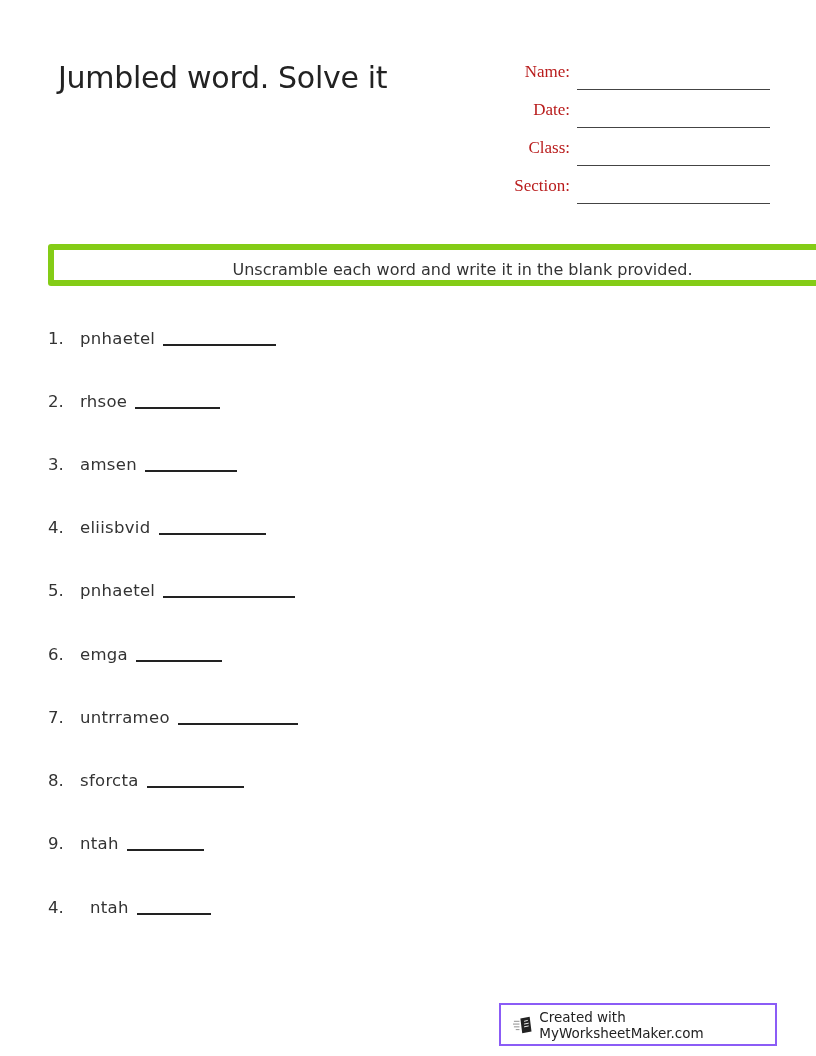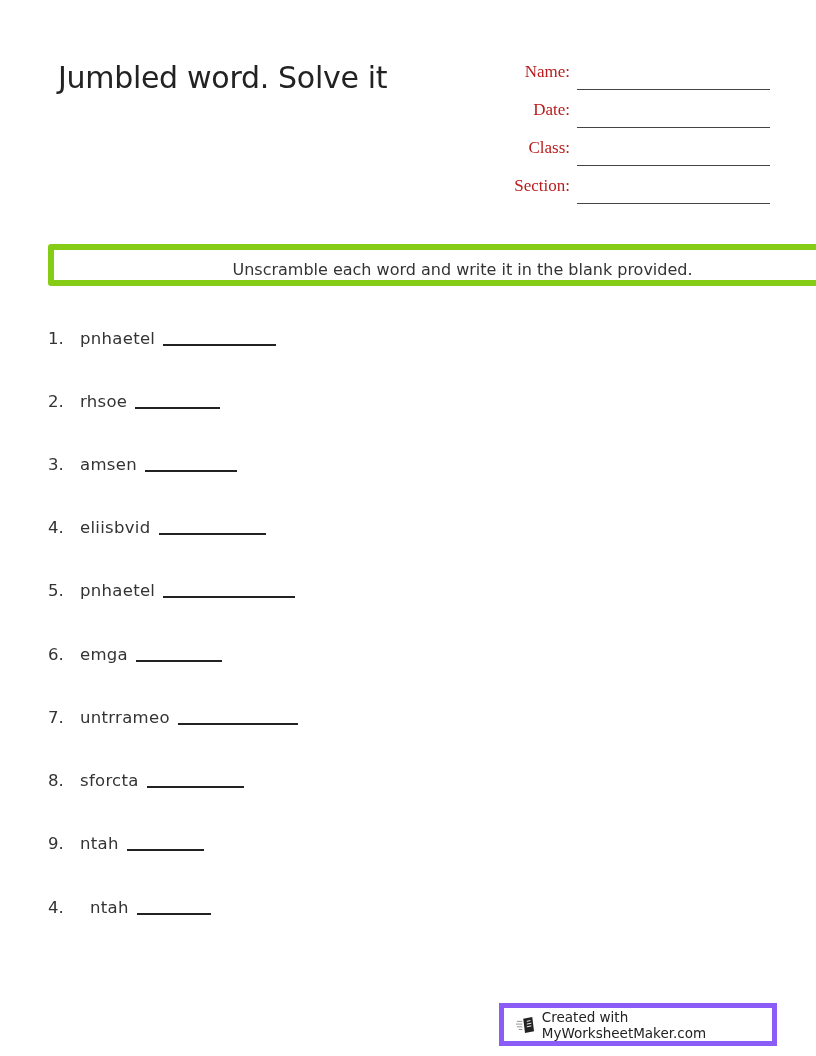--- a/index.html
+++ b/index.html
@@ -24,21 +24,21 @@
     text-align: center;
   }
   .q { position: absolute; left: 48px; display: flex; align-items: flex-end;
        font-family: "DejaVu Sans", sans-serif; font-size: 16.5px; color: #333; }
   .q-num { display: inline-block; width: 32px; }
   .q-num.wide { width: 42px; }
   .q-word { letter-spacing: 0.3px; }
   .q-blank { display: inline-block; border-bottom: 2px solid #222; margin-left: 8px; height: 1px; margin-bottom: 0px; transform: translateY(-2px); }
   .footer {
     position: absolute; left: 499px; top: 1003px; width: 278px; height: 43px;
-    border: 5px solid #8b5cf6; box-sizing: border-box; display: flex; align-items: center;
+    border: 2px solid #8b5cf6; box-sizing: border-box; display: flex; align-items: center;
     padding-left: 12px; font-family: "DejaVu Sans", sans-serif; font-size: 13.5px; color: #222;
   }
   .footer svg { margin-right: 6px; }
 </style>
 </head>
 <body>
 
 <h1 class="title">Jumbled word. Solve it</h1>
 
 <div class="info">

